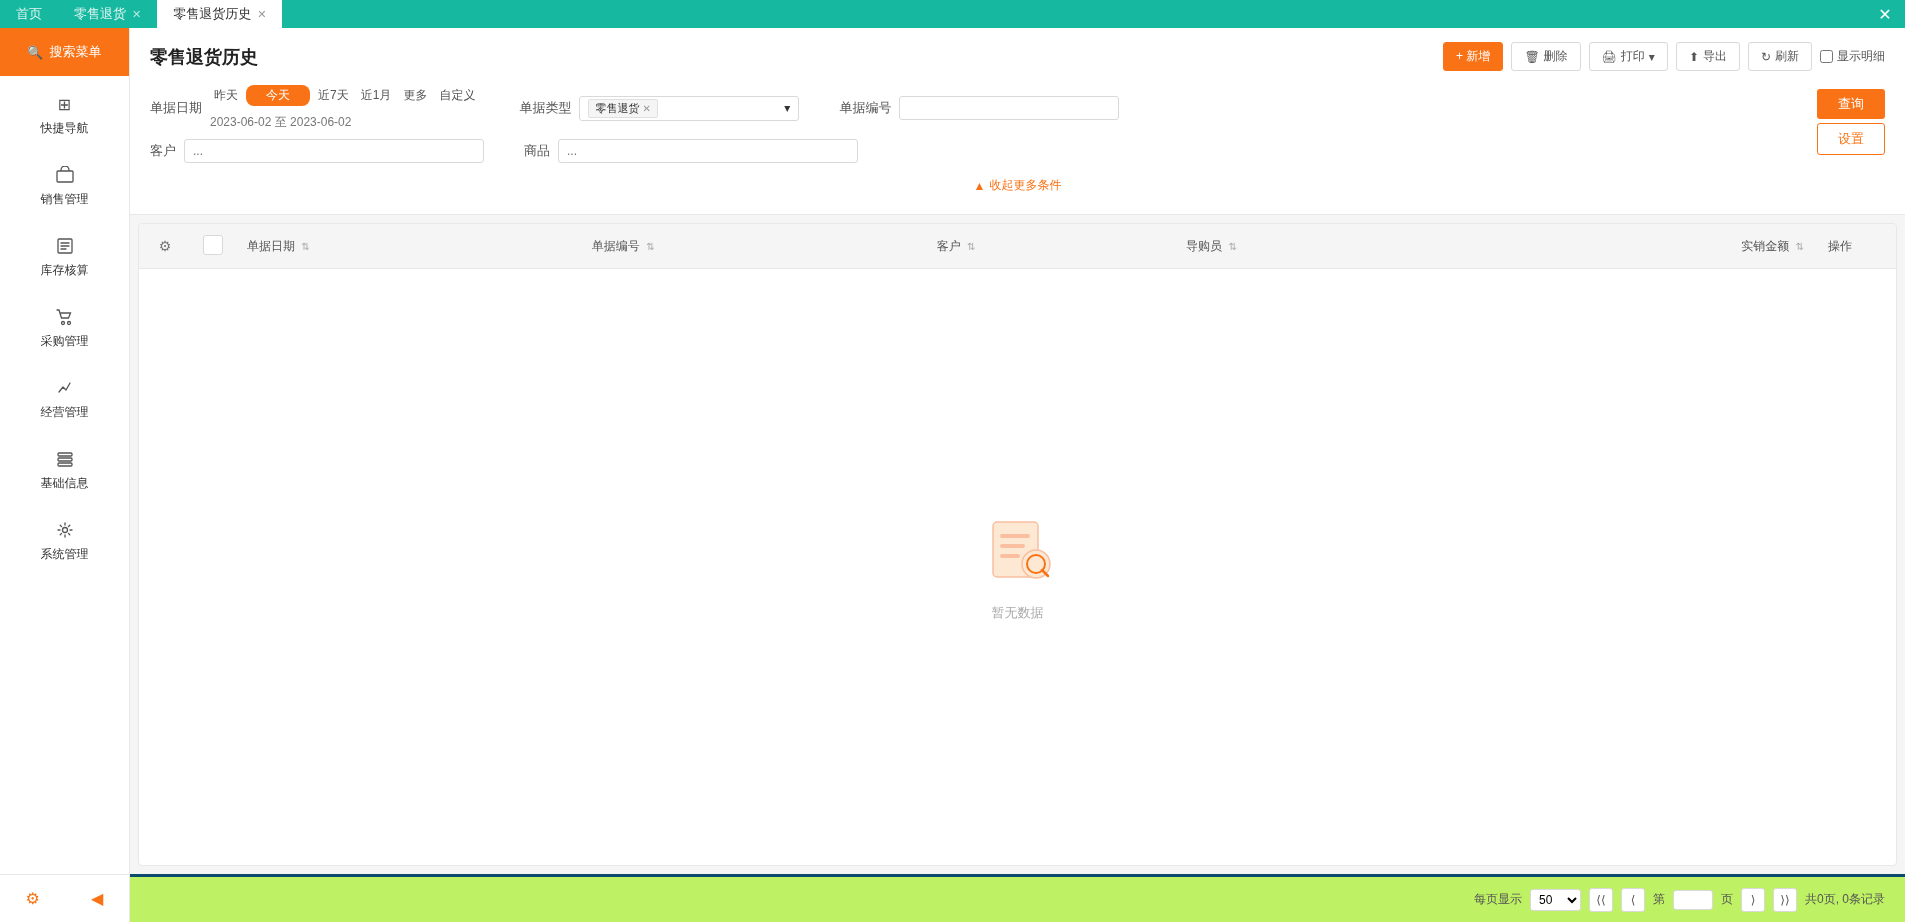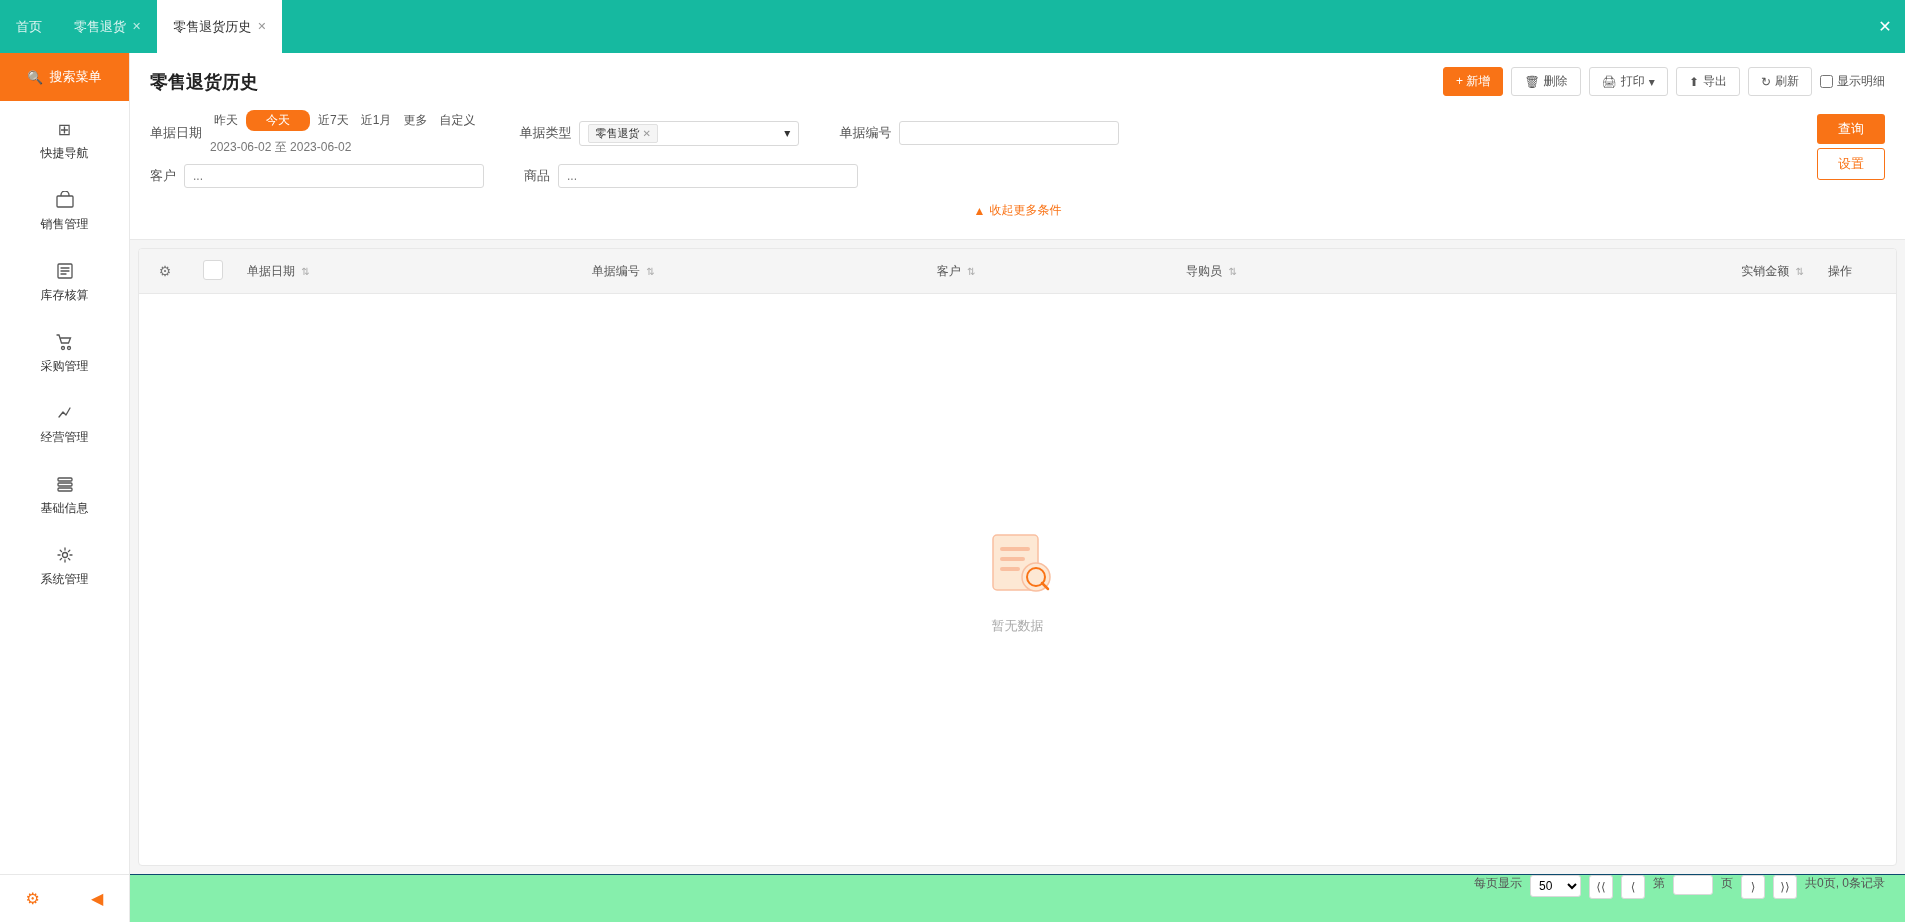--- a/index.html
+++ b/index.html
@@ -1,20 +1,20 @@
 <!DOCTYPE html>
 <html><head>
   <meta charset="utf-8">
   <style>
     * { box-sizing: border-box; margin: 0; padding: 0; font-family: 'Microsoft YaHei', Arial, sans-serif; }
     body { display: flex; flex-direction: column; height: 922px; width: 1905px; overflow: hidden; background: #f5f5f5; }
 
     
     .top-bar {
-      height: 53px;
+      height: 28px;
       background: #16b9a0;
       display: flex;
       align-items: center;
       padding: 0 0 0 0;
       flex-shrink: 0;
     }
     .top-bar-tabs {
       display: flex;
       align-items: center;
       flex: 1;
@@ -308,24 +308,24 @@
       margin-bottom: 12px;
     }
     .empty-text {
       font-size: 13px;
       color: #aaa;
     }
 
     
     .pagination-bar {
       height: 48px;
-      background: #86efac;
-      border-top: 1px solid #0c4a6e;
-      display: flex;
-      align-items: flex-start;
+      background: #bef264;
+      border-top: 3px solid #0c4a6e;
+      display: flex;
+      align-items: center;
       justify-content: flex-end;
       padding: 0 20px;
       gap: 8px;
       font-size: 12px;
       color: #555;
       flex-shrink: 0;
     }
     .page-size-select {
       border: 1px solid #d9d9d9;
       border-radius: 3px;

